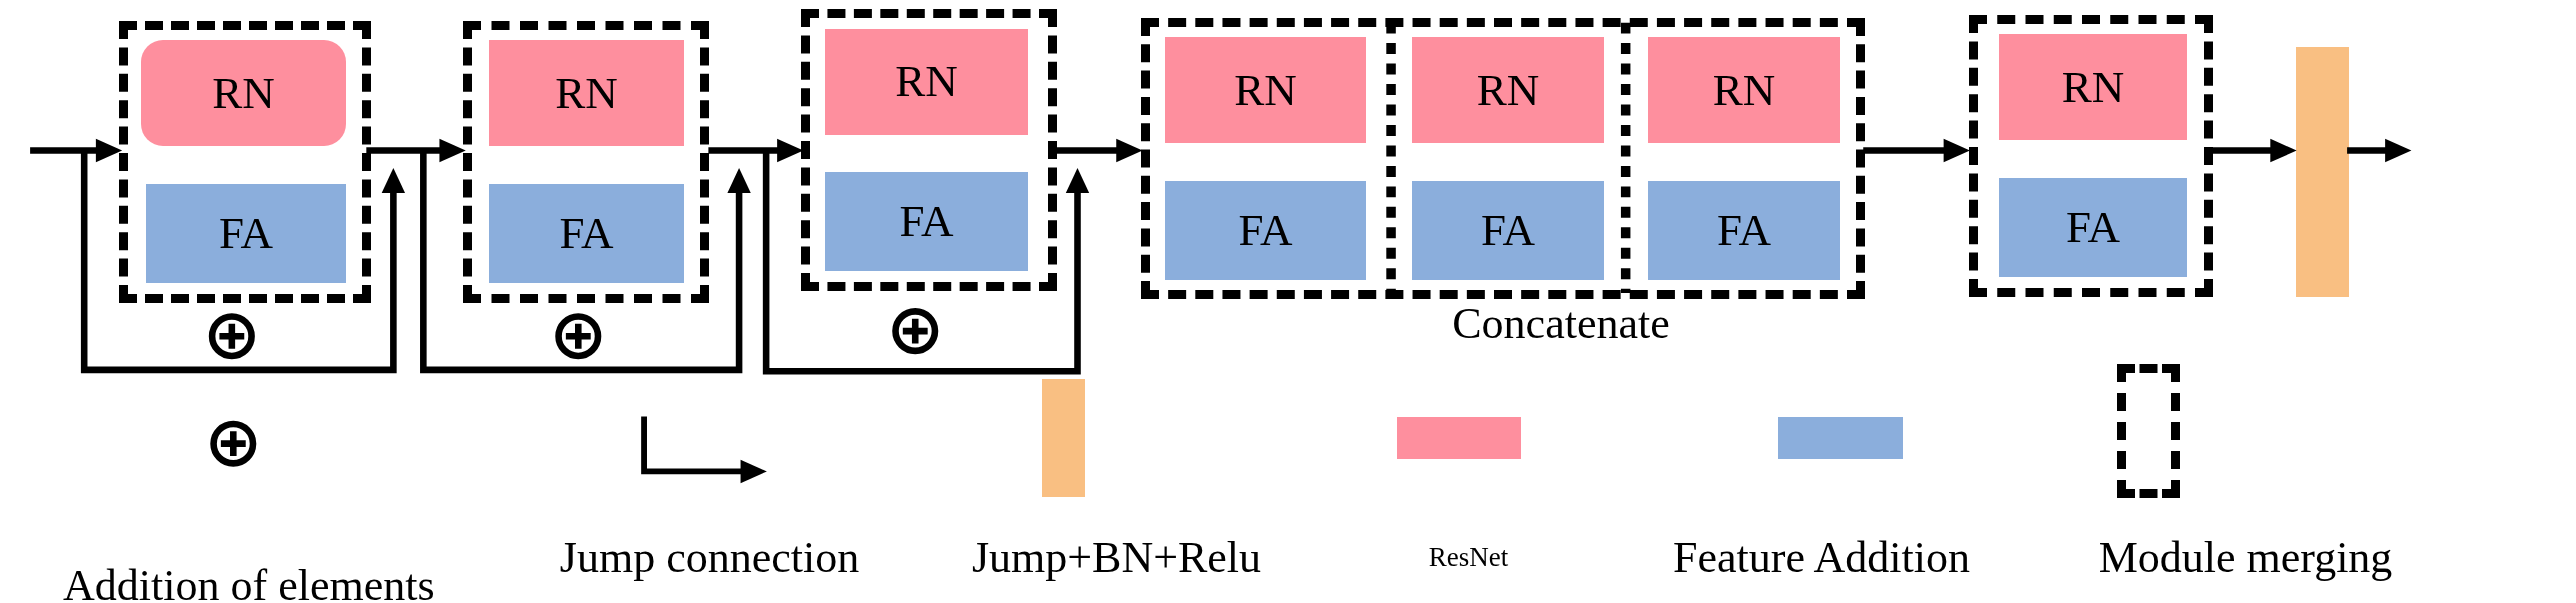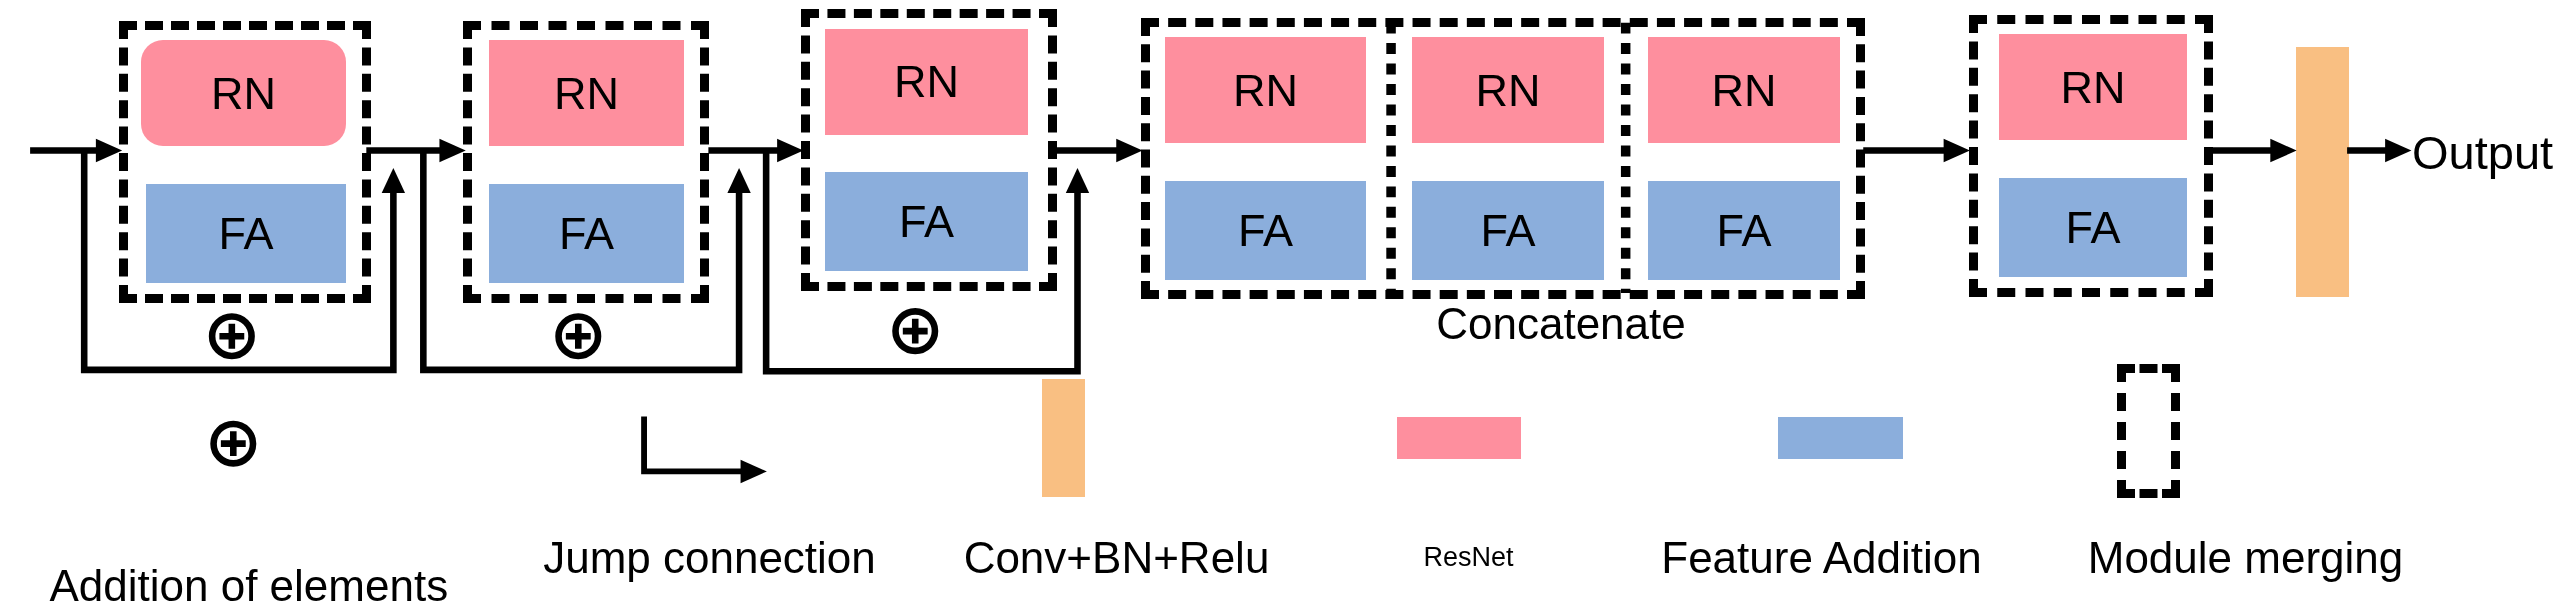--- a/index.html
+++ b/index.html
@@ -1,18 +1,18 @@
 <!DOCTYPE html>
 <html style="--pink: #fe8f9e; --blue: #8baedc; --orange: #f9bf82; --line: #000000;font-size:11.7px"><head>
 <meta charset="utf-8">
 <style>
   html,body{margin:0;padding:0;background:#ffffff;}
   #canvas{
     position:relative;width:2576px;height:603px;background:#ffffff;overflow:hidden;
-    font-family:Liberation Sans, sans-serif;color:#000;
+    font-family:Liberation Serif, serif;color:#000;
   }
   .abs{position:absolute;box-sizing:border-box;}
   .dashedbox{border:9.5px dashed var(--line,#000);background:transparent;}
   .rnbox{background:var(--pink,#fe8f9e);display:flex;align-items:center;justify-content:center;}
   .fabox{background:var(--blue,#8baedc);display:flex;align-items:center;justify-content:center;}
   .blocklabel{font-size:45px;line-height:1;}
   .orangebar{background:var(--orange,#f9bf82);}
   .caption{font-size:44px;display:flex;align-items:center;justify-content:center;white-space:nowrap;}
   .caption.small{font-size:27px;}
   svg{position:absolute;left:0;top:0;pointer-events:none;}
@@ -76,30 +76,29 @@
   <div class="abs rnbox" style="left:1999px;top:34px;width:188px;height:106px;">
     <span class="blocklabel">RN</span>
   </div>
   <div class="abs fabox" style="left:1999px;top:178px;width:188px;height:99px;">
     <span class="blocklabel">FA</span>
   </div>
 
   <div class="abs orangebar" style="left:2296px;top:47px;width:53px;height:250px;"></div>
 
   <div class="abs caption" style="left:1423px;top:301px;width:276px;height:45px;">Concatenate</div>
-  <div class="abs caption" style="left:2412px;top:124px;width:165px;height:56px;font-size:47px;justify-content:flex-start;">Output</div>
 
   <div class="abs orangebar" style="left:1042px;top:379px;width:43px;height:118px;"></div>
   <div class="abs" style="left:1397px;top:417px;width:124px;height:42px;background:var(--pink,#fe8f9e);"></div>
   <div class="abs" style="left:1778px;top:417px;width:125px;height:42px;background:var(--blue,#8baedc);"></div>
   <div class="abs dashedbox" style="left:2117px;top:364px;width:63px;height:134px;"></div>
 
   <div class="abs caption" style="left:7.3px;top:556px;width:483px;height:59px;">Addition of elements</div>
   <div class="abs caption" style="left:523px;top:528px;width:373px;height:59px;">Jump connection</div>
-  <div class="abs caption" style="left:930px;top:528px;width:373px;height:59px;">Conv+BN+Relu</div>
+  <div class="abs caption" style="left:930px;top:528px;width:373px;height:59px;">Jump+BN+Relu</div>
   <div class="abs caption small" style="left:1355px;top:531px;width:227px;height:53px;">ResNet</div>
   <div class="abs caption" style="left:1635px;top:528px;width:373px;height:59px;">Feature Addition</div>
   <div class="abs caption" style="left:2059px;top:528px;width:373px;height:59px;">Module merging</div>
 
   <svg width="2576" height="603" viewBox="0 0 3522 825">
 
     <line x1="1902" y1="31" x2="1902" y2="401" stroke="#000" stroke-width="13" stroke-dasharray="15 13"></line>
     <line x1="2223" y1="31" x2="2223" y2="401" stroke="#000" stroke-width="13" stroke-dasharray="15 13"></line>
 
     <g>

